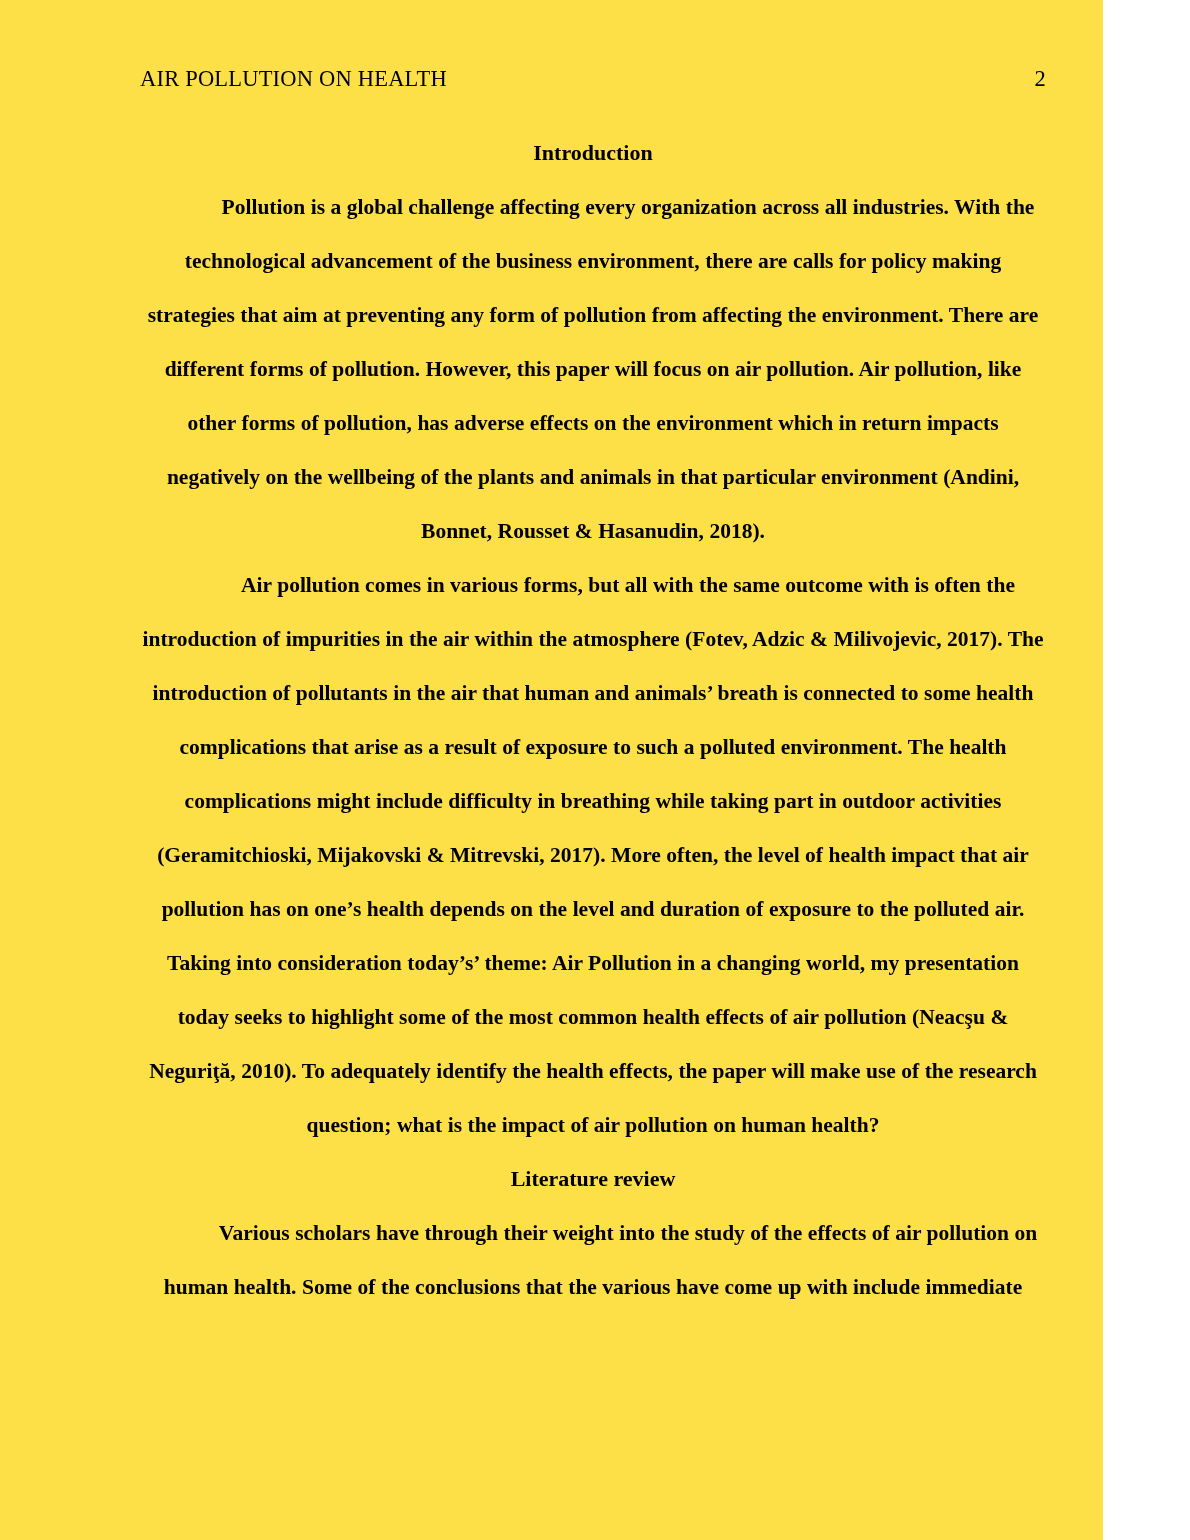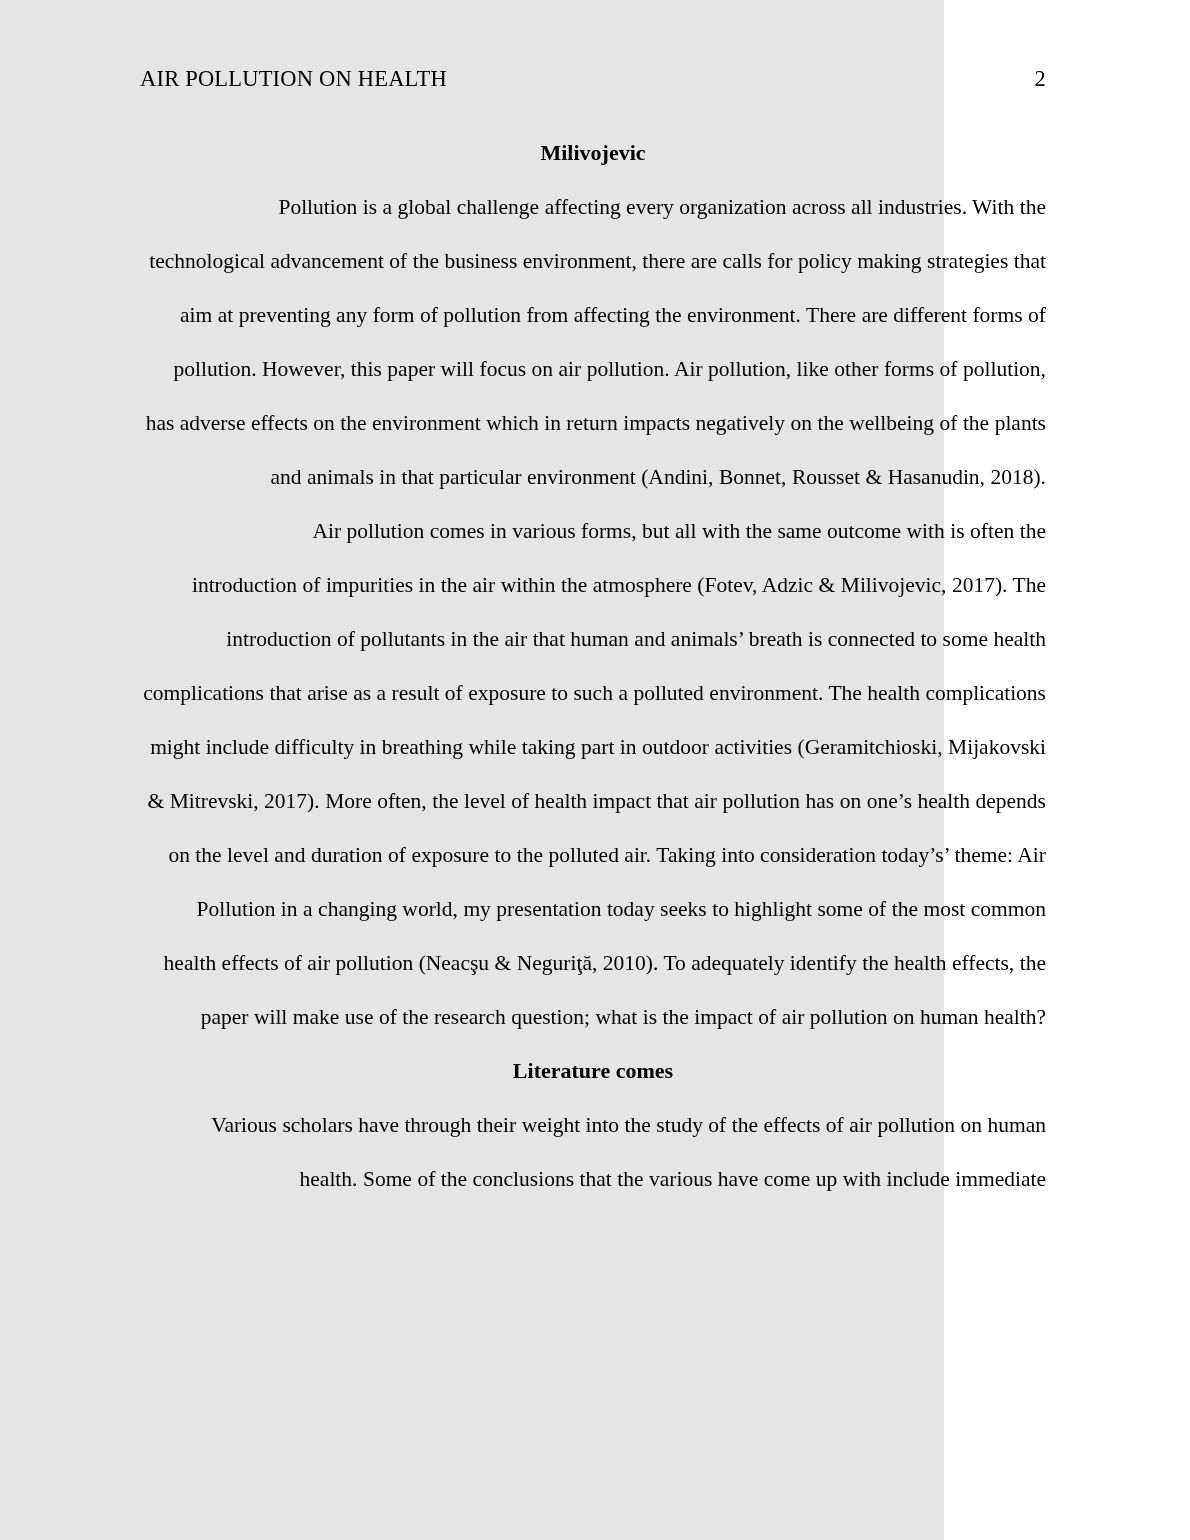--- a/index.html
+++ b/index.html
@@ -14,23 +14,23 @@
     overflow: hidden;
     font-family: "Liberation Serif", "DejaVu Serif", serif;
     color: #000000;
     -webkit-font-smoothing: antialiased;
   }
 
   .page {
     position: absolute;
     left: 0;
     top: 0;
-    width: 944px;
+    width: 1103px;
     height: 1540px;
-    background: #e5e5e5;
+    background: #fde047;
     box-sizing: border-box;
   }
 
   
   .running-head {
     position: absolute;
     left: 140px;
     top: 64px;
     width: 906px;
     display: flex;
@@ -60,44 +60,45 @@
     font-weight: bold;
     font-size: 22px;
     line-height: 54px;
     margin: 0;
     padding: 0;
   }
 
   .para {
     font-size: 21.5px;
     line-height: 54px;
-    text-align: right;
+    text-align: center;
     text-indent: 70px;
     margin: 0;
     padding: 0;
     word-spacing: 0.1px;
     hyphens: none;
+    font-weight: bold;
   }
 </style>
 </head>
 <body>
 
 <div class="page">
 
   <div class="running-head">
     <span class="running-head-title">AIR POLLUTION ON HEALTH</span>
     <span class="running-head-page">2</span>
   </div>
 
   <div class="content">
 
-    <h2 class="section-heading">Milivojevic</h2>
+    <h2 class="section-heading">Introduction</h2>
 
     <p class="para">Pollution is a global challenge affecting every organization across all industries. With the technological advancement of the business environment, there are calls for policy making strategies that aim at preventing any form of pollution from affecting the environment. There are different forms of pollution. However, this paper will focus on air pollution. Air pollution, like other forms of pollution, has adverse effects on the environment which in return impacts negatively on the wellbeing of the plants and animals in that particular environment (Andini, Bonnet, Rousset &amp; Hasanudin, 2018).</p>
 
     <p class="para">Air pollution comes in various forms, but all with the same outcome with is often the introduction of impurities in the air within the atmosphere (Fotev, Adzic &amp; Milivojevic, 2017). The introduction of pollutants in the air that human and animals’ breath is connected to some health complications that arise as a result of exposure to such a polluted environment. The health complications might include difficulty in breathing while taking part in outdoor activities (Geramitchioski, Mijakovski &amp; Mitrevski, 2017). More often, the level of health impact that air pollution has on one’s health depends on the level and duration of exposure to the polluted air. Taking into consideration today’s’ theme: Air Pollution in a changing world, my presentation today seeks to highlight some of the most common health effects of air pollution (Neacşu &amp; Neguriţă, 2010). To adequately identify the health effects, the paper will make use of the research question; what is the impact of air pollution on human health?</p>
 
-    <h2 class="section-heading">Literature comes</h2>
+    <h2 class="section-heading">Literature review</h2>
 
     <p class="para">Various scholars have through their weight into the study of the effects of air pollution on human health. Some of the conclusions that the various have come up with include immediate</p>
 
   </div>
 </div>
 
 </body></html>

